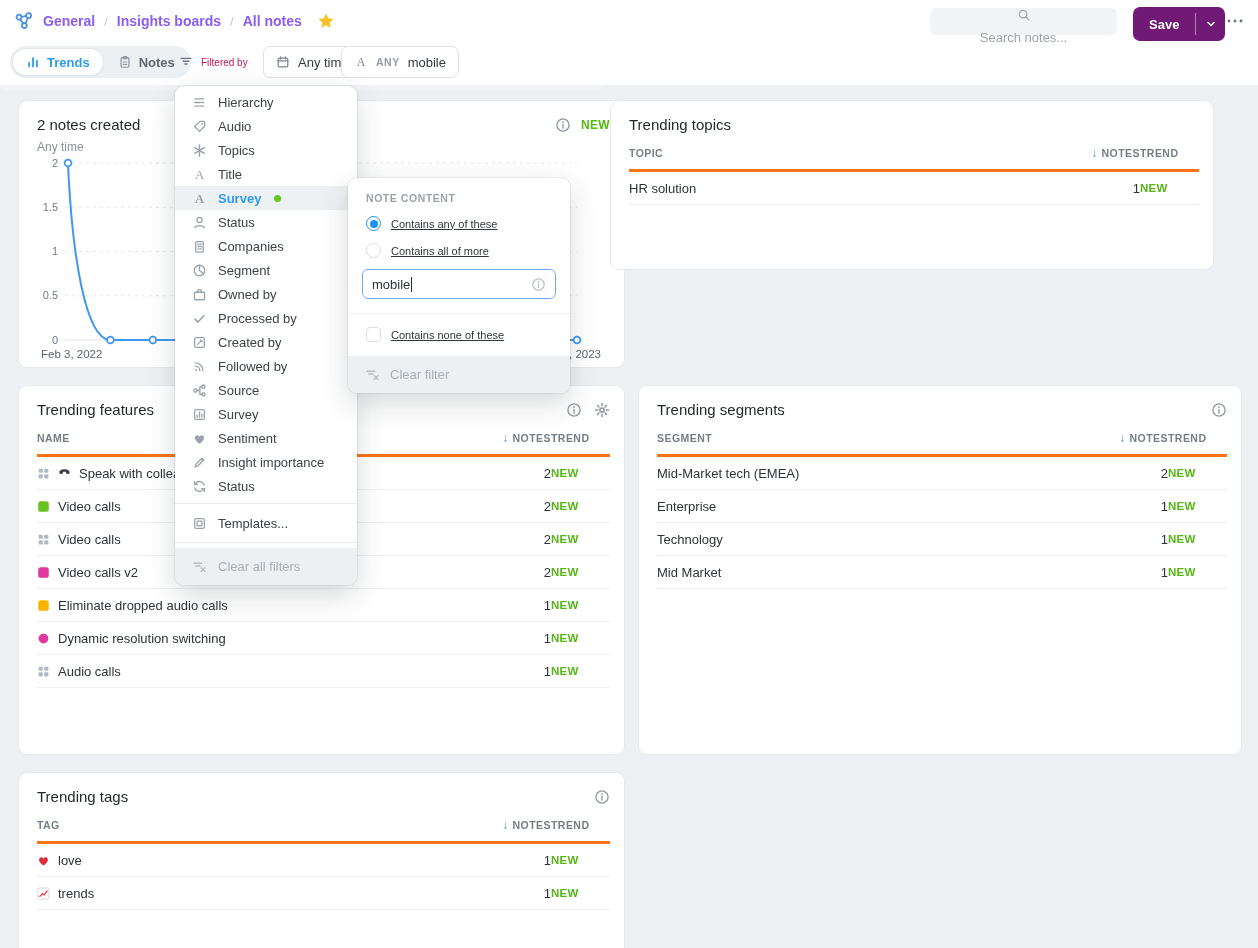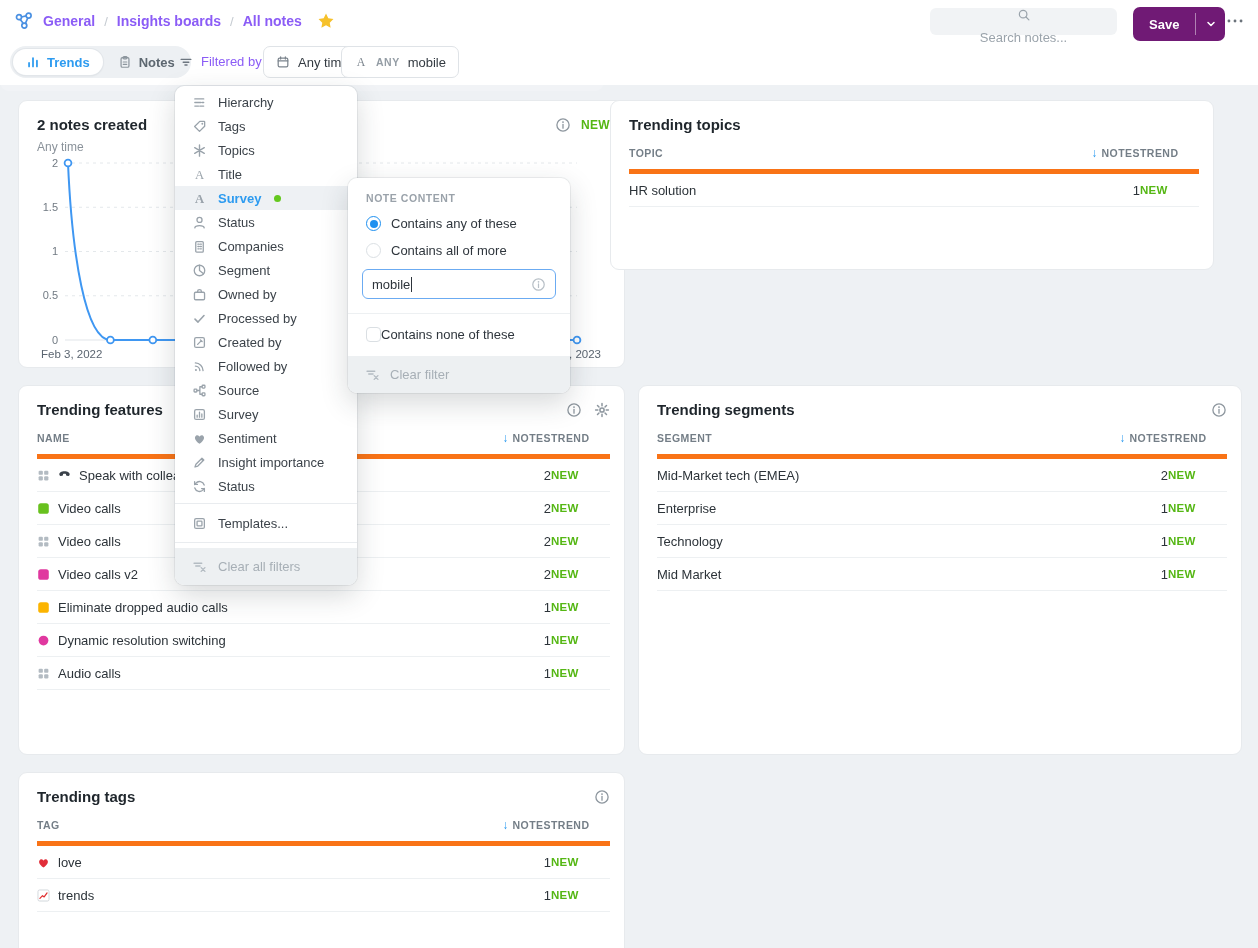--- a/index.html
+++ b/index.html
@@ -32,47 +32,47 @@
   #overflow-btn{position:absolute;left:1224px;top:12px;width:22px;height:18px;display:flex;align-items:center;justify-content:center;color:#6b737b;cursor:pointer;}
 
   
   #seg-control{position:absolute;left:10px;top:46px;height:32px;background:#edf0f3;border-radius:16px;
     display:flex;align-items:center;padding:0 3px;gap:2px;box-sizing:border-box;}
   .seg-tab{display:flex;align-items:center;gap:7px;height:26px;padding:0 13px;border-radius:13px;font-size:13px;
     font-weight:600;color:#5d6770;cursor:pointer;}
   .seg-tab .ic{width:14px;height:14px;color:#8d969e;}
   .seg-tab.active{background:#fff;color:#2d9bf0;box-shadow:0 0 0 1px #e2e6ea,0 1px 2px rgba(24,32,40,.10);}
   .seg-tab.active .ic{color:#2d9bf0;}
-  #filtered-by{position:absolute;left:179px;top:54px;display:flex;align-items:flex-end;gap:8px;color:#8b5cf6;font-size:13px;cursor:pointer;}
+  #filtered-by{position:absolute;left:179px;top:54px;display:flex;align-items:flex-end;gap:8px;color:#be185d;font-size:10px;cursor:pointer;}
   #filtered-by .ic{width:14px;height:14px;color:#6d7680;}
   .chip{position:absolute;top:46px;height:32px;display:flex;align-items:center;gap:8px;padding:0 12px;
     background:#fff;border:1px solid #dfe3e7;border-radius:7px;box-sizing:border-box;font-size:13px;color:#333a41;cursor:pointer;}
   .chip .ic{width:14px;height:14px;color:#7b848d;}
   #chip-time{left:263px;}
   #chip-content{left:341px;}
   .chip-prefix{font-size:10.5px;font-weight:700;letter-spacing:.5px;color:#949da5;}
 
   
   .card{position:absolute;background:#fff;border:1px solid #e7eaed;border-radius:9px;box-sizing:border-box;}
   #card-chart{left:18px;top:100px;width:607px;height:268px;}
   #card-topics{left:610px;top:100px;width:604px;height:170px;}
   #banner{left:638px;top:277px;width:604px;height:91px;background:#f1f3f6;border-radius:9px;}
   #card-features{left:18px;top:385px;width:607px;height:370px;}
   #card-segments{left:638px;top:385px;width:604px;height:370px;}
   #card-tags{left:18px;top:772px;width:607px;height:230px;}
   .card-head{display:flex;align-items:center;padding:15px 14px 0 18px;}
-  .card-title{font-size:15px;font-weight:700;color:#1f262c;flex:1;}
+  .card-title{font-size:15px;font-weight:400;color:#1f262c;flex:1;}
   .card-head .ic{color:#8d969e;margin-left:12px;cursor:pointer;}
   .chart-sub{padding:7px 0 0 18px;font-size:12px;color:#8a929a;}
   .badge-new{color:#55b714;font-weight:700;font-size:12px;letter-spacing:.3px;margin-left:10px;}
 
   
   .tbl{padding:4px 14px 0 18px;}
   .thead,.trow{display:flex;align-items:center;}
-  .thead{height:32px;border-bottom:5px solid #f97316;font-size:10.5px;font-weight:700;letter-spacing:.45px;color:#747e87;}
+  .thead{height:32px;border-bottom:3px solid #f97316;font-size:10.5px;font-weight:700;letter-spacing:.45px;color:#747e87;}
   .trow{height:32px;border-bottom:1px solid #edf0f2;font-size:13px;color:#2c3339;}
   .col-label{flex:1;display:flex;align-items:center;gap:8px;min-width:0;white-space:nowrap;overflow:hidden;}
   .col-notes{width:54px;text-align:right;display:flex;justify-content:flex-end;align-items:center;gap:4px;}
   .col-trend{width:59px;text-align:left;}
   .sort-arrow{color:#2d9bf0;font-weight:700;font-size:12px;}
   .trend-new{color:#55b714;font-weight:700;font-size:11.5px;letter-spacing:.3px;}
 
   
   #banner-inner{position:relative;padding:13px 16px 0 11px;}
   #banner-title-row{display:flex;align-items:flex-start;gap:8px;}
@@ -96,28 +96,28 @@
   #menu-clear-all .ic{width:15px;height:15px;color:#b3bbc2;}
 
   
   #content-popover{position:absolute;left:348px;top:178px;width:222px;z-index:70;background:#fff;border-radius:9px;
     box-shadow:0 0 0 1px rgba(35,44,52,.07),0 10px 28px rgba(35,44,52,.18);overflow:hidden;}
   #popover-title{margin:14px 18px 0;font-size:10.5px;font-weight:700;letter-spacing:.55px;color:#9aa2aa;}
   .radio-row{display:flex;align-items:center;gap:10px;margin:12px 18px 0;cursor:pointer;}
   .radio{width:15px;height:15px;border-radius:50%;border:1.5px solid #dadfe3;box-sizing:border-box;position:relative;background:#fff;}
   .radio.sel{border:1.5px solid #1e90f0;}
   .radio.sel::after{content:'';position:absolute;inset:2.5px;border-radius:50%;background:#1e90f0;}
-  .radio-label{font-size:13px;color:#2f363d;}
+  .radio-label{font-size:11px;color:#2f363d;text-decoration:underline;}
   #content-input{margin:11px 14px 0;height:30px;border:1.5px solid #6babf2;border-radius:6px;display:flex;align-items:center;
     padding:0 9px;box-sizing:border-box;cursor:text;}
   #content-input-text{font-size:13px;color:#2d343b;}
   #input-caret{width:1px;height:15px;background:#2d343b;margin-left:1px;}
   #content-input .ic{margin-left:auto;color:#b7bfc6;width:15px;height:15px;}
   #popover-divider{height:1px;background:#edf0f2;margin-top:14px;}
-  .check-row{display:flex;align-items:center;margin:13px 18px 14px;cursor:pointer;}
+  .check-row{display:flex;align-items:center;gap:10px;margin:13px 18px 14px;cursor:pointer;}
   .checkbox{width:15px;height:15px;border:1.5px solid #dadfe3;border-radius:4px;box-sizing:border-box;background:#fff;}
   #popover-footer{height:37px;display:flex;align-items:center;gap:10px;padding:0 17px;background:#edf0f2;color:#a7afb6;font-size:13px;cursor:default;}
   #popover-footer .ic{width:15px;height:15px;color:#b3bbc2;}
 </style>
 </head>
 <body>
 
 <div id="app-header">
   <div id="breadcrumb">
     <span class="ic ic-lg">
@@ -546,21 +546,21 @@
         </span>
         <span>Hierarchy</span>
       </div>
       <div class="menu-item">
         <span class="ic">
           <svg viewBox="0 0 16 16" fill="none" stroke="currentColor" stroke-width="1.4" stroke-linecap="round" stroke-linejoin="round">
             <path d="M8.3 2.5h4.6a.6.6 0 0 1 .6.6v4.6L8 13.2 2.8 8z"></path>
             <circle cx="11" cy="5" r="1" fill="currentColor" stroke="none"></circle>
           </svg>
         </span>
-        <span>Tags</span>
+        <span>Audio</span>
       </div>
       <div class="menu-item">
         <span class="ic">
           <svg viewBox="0 0 16 16" fill="none" stroke="currentColor" stroke-width="1.5" stroke-linecap="round" stroke-linejoin="round">
             <path d="M8 2v12M2.9 5l10.2 6M2.9 11l10.2-6"></path>
           </svg>
         </span>
         <span>Topics</span>
       </div>
       <div class="menu-item">

